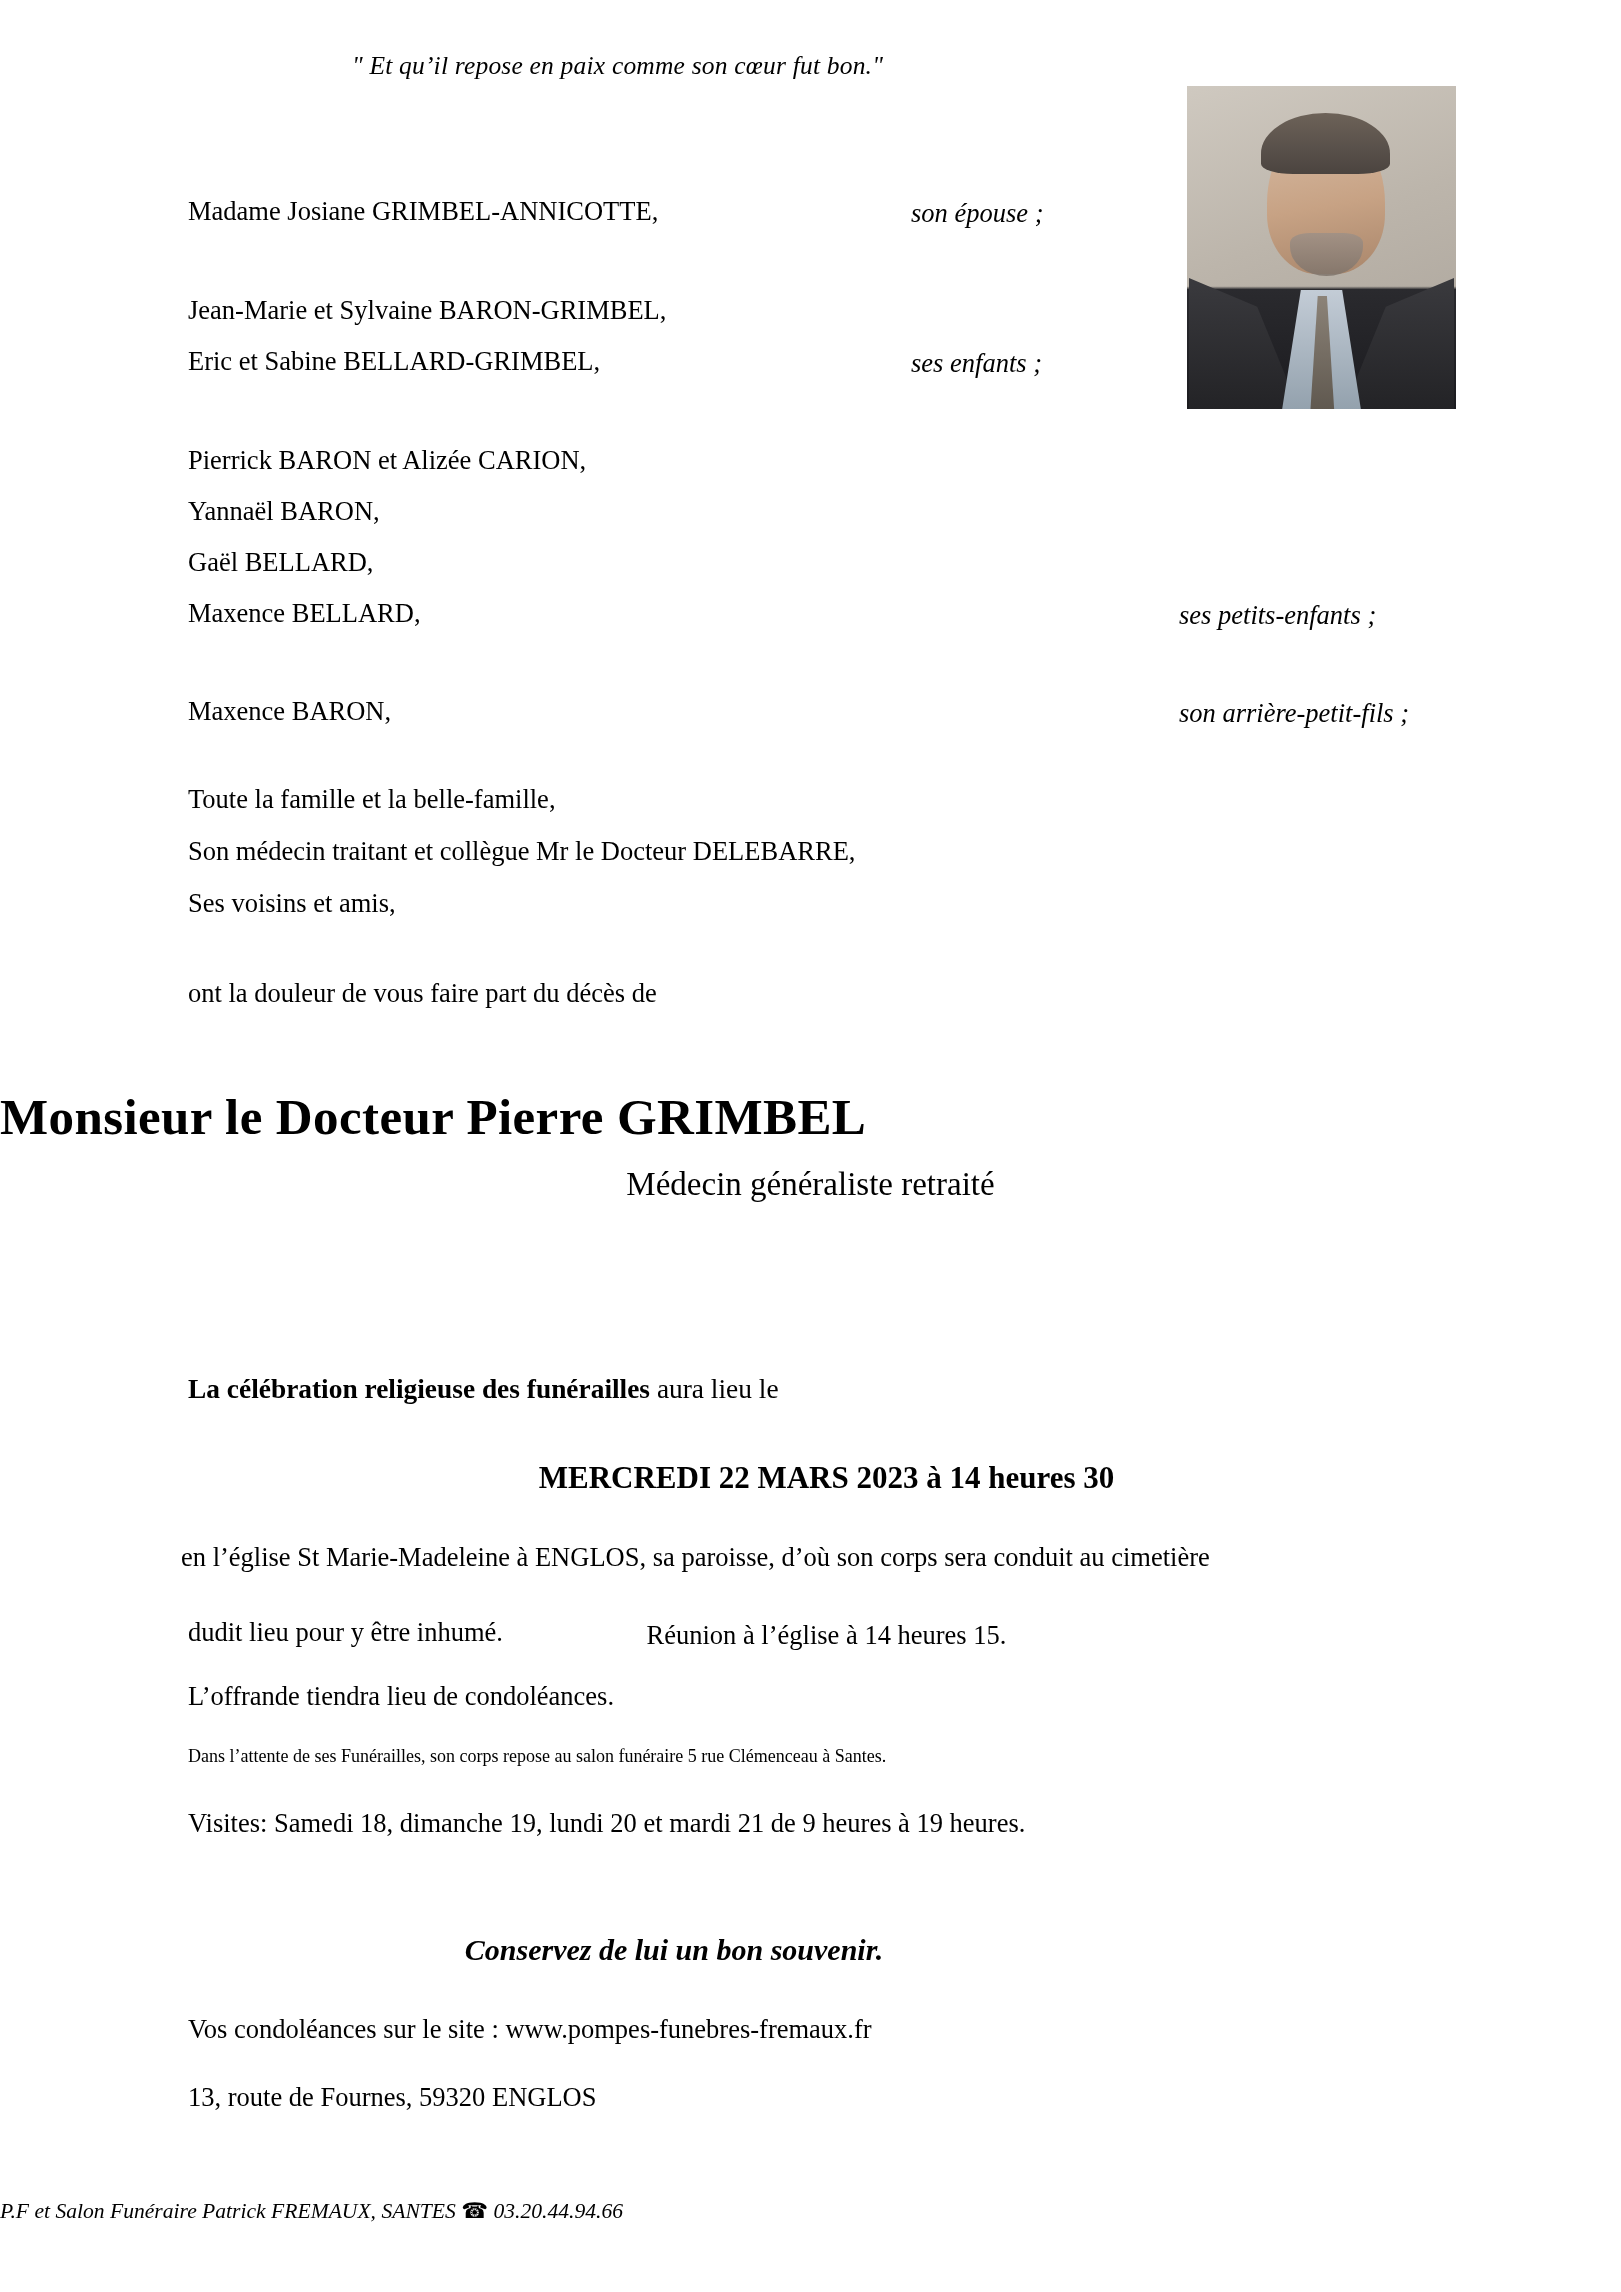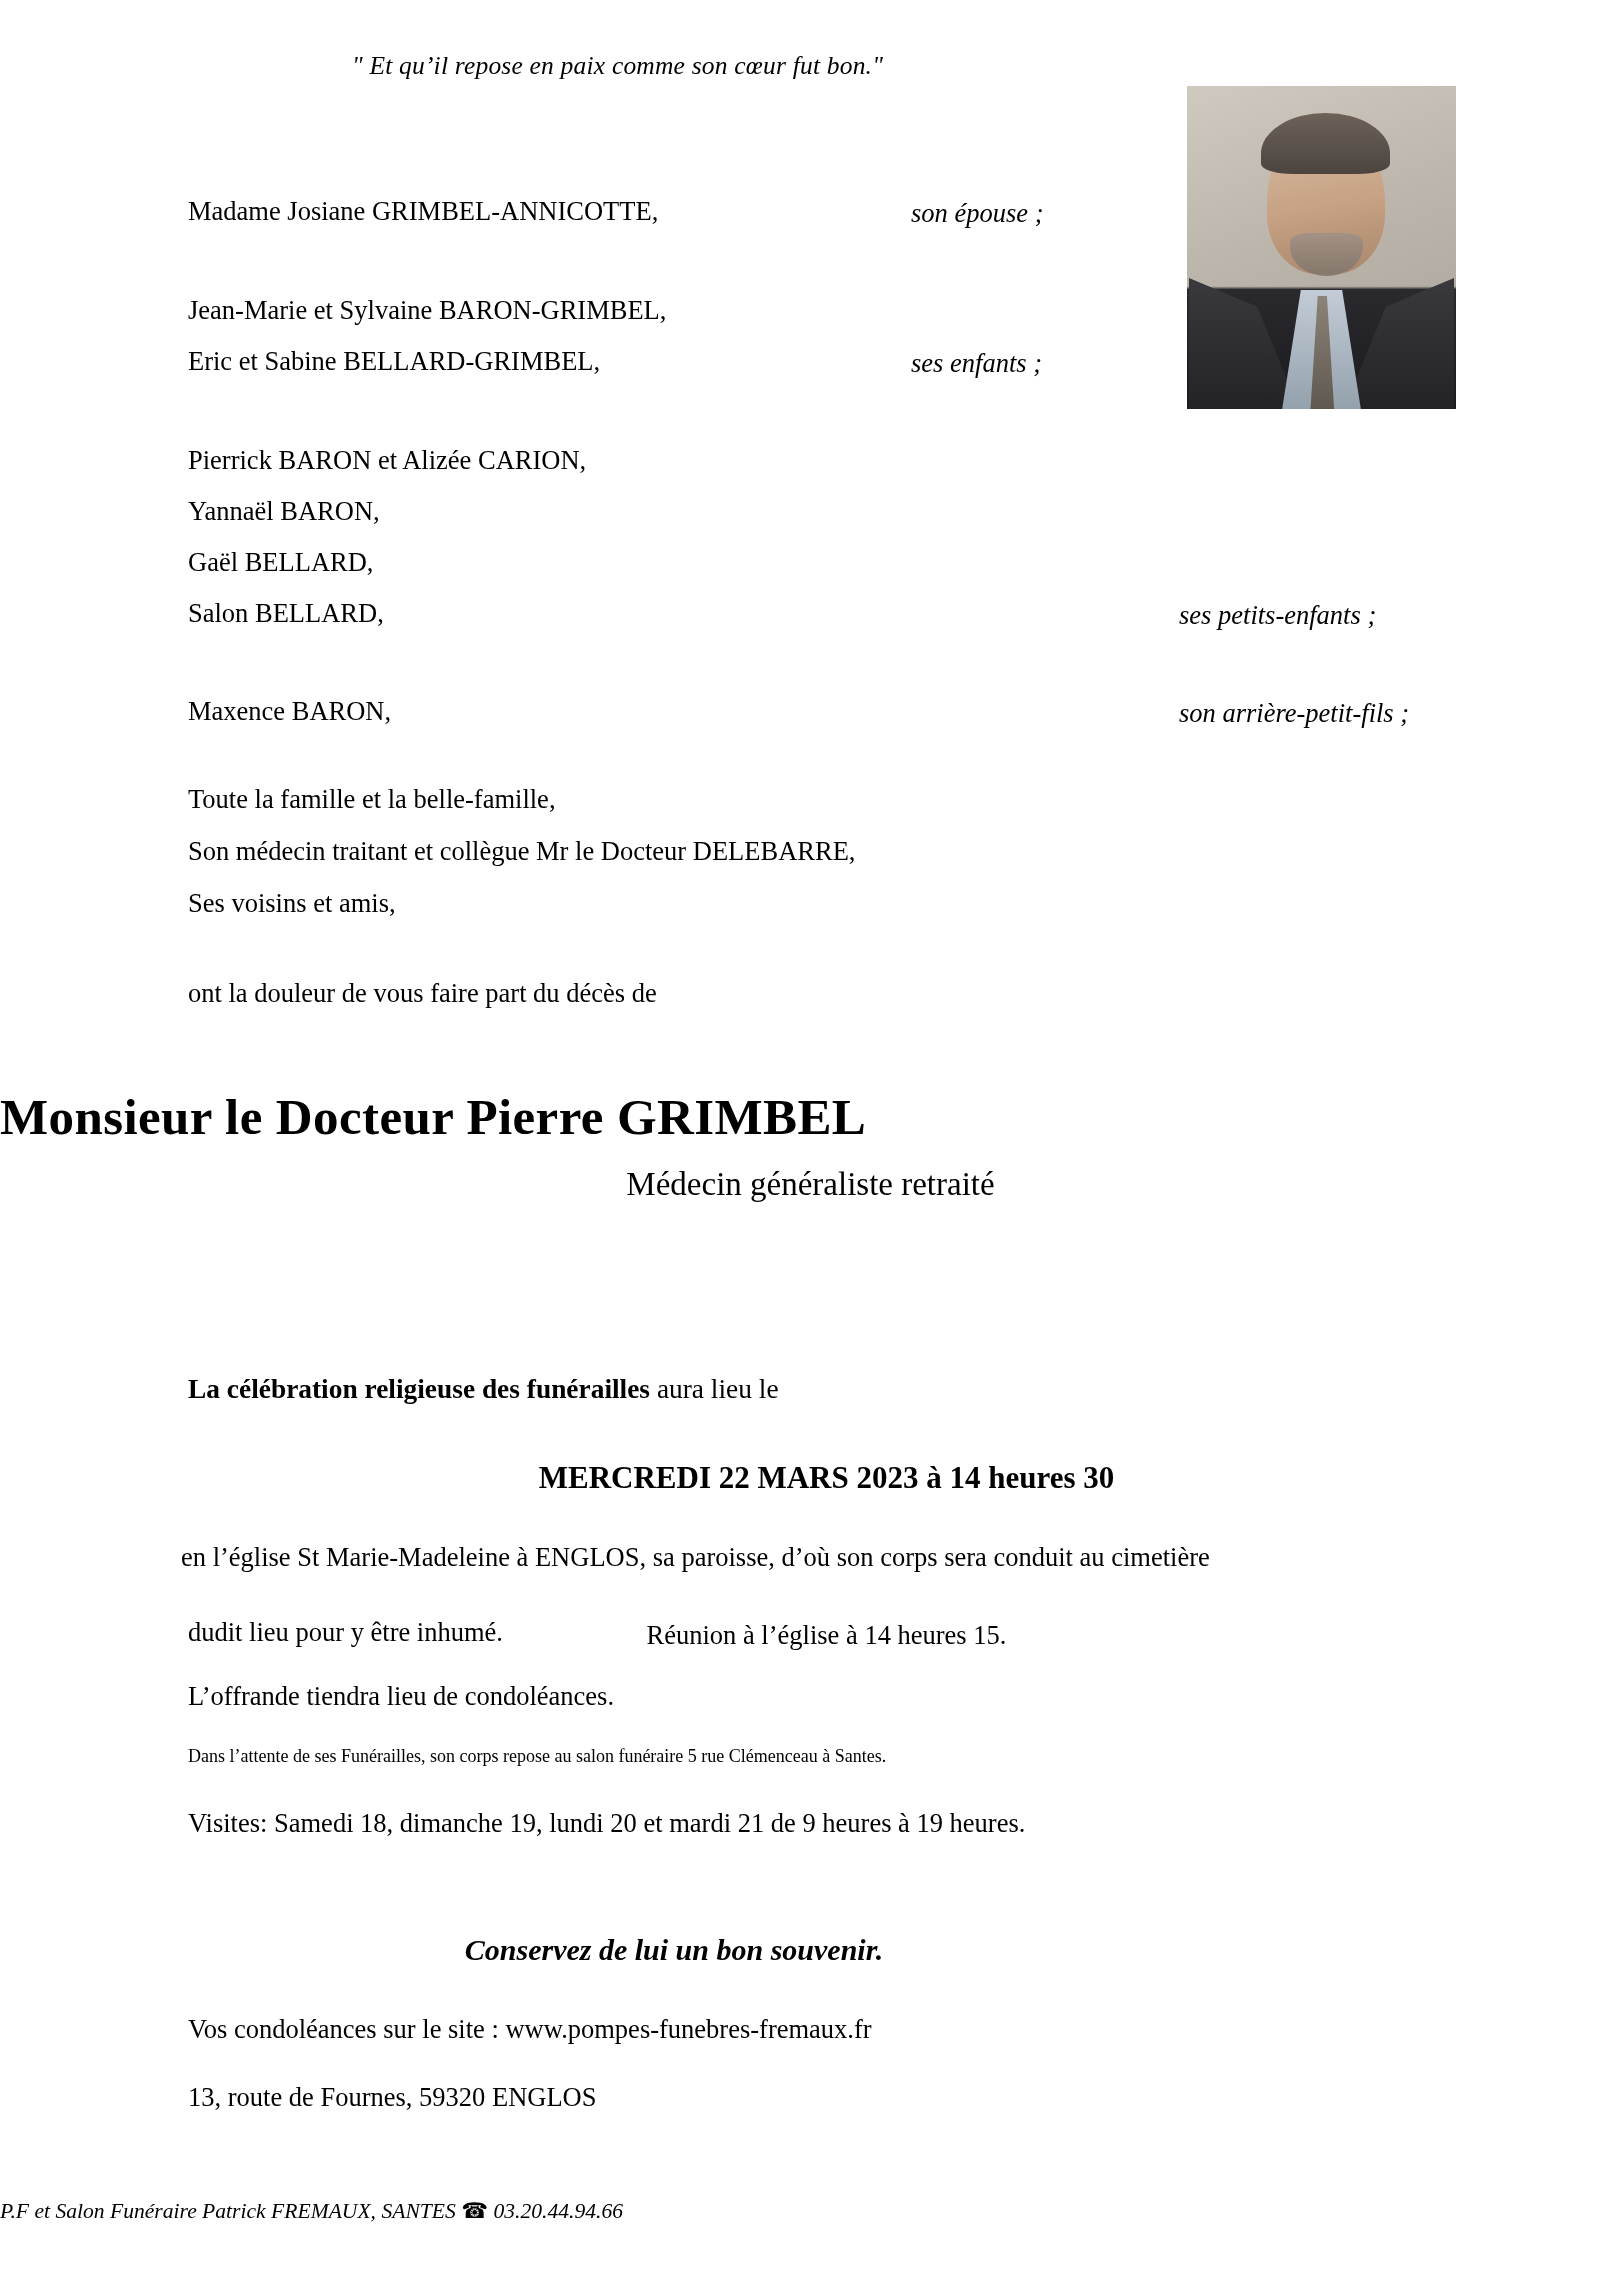--- a/index.html
+++ b/index.html
@@ -197,21 +197,21 @@
   <div class="line left-col" style="top:198px">Madame Josiane GRIMBEL-ANNICOTTE,</div>
   <div class="role" style="left:911px; top:198px">son épouse ;</div>
 
   <div class="line left-col" style="top:297px">Jean-Marie et Sylvaine BARON-GRIMBEL,</div>
   <div class="line left-col" style="top:348px">Eric et Sabine BELLARD-GRIMBEL,</div>
   <div class="role" style="left:911px; top:348px">ses enfants ;</div>
 
   <div class="line left-col" style="top:447px">Pierrick BARON et Alizée CARION,</div>
   <div class="line left-col" style="top:498px">Yannaël BARON,</div>
   <div class="line left-col" style="top:549px">Gaël BELLARD,</div>
-  <div class="line left-col" style="top:600px">Salon BELLARD,</div>
+  <div class="line left-col" style="top:600px">Maxence BELLARD,</div>
   <div class="role" style="left:1179px; top:600px">ses petits-enfants ;</div>
 
   <div class="line left-col" style="top:698px">Maxence BARON,</div>
   <div class="role" style="left:1179px; top:698px">son arrière-petit-fils ;</div>
 
   <div class="line left-col" style="top:786px">Toute la famille et la belle-famille,</div>
   <div class="line left-col" style="top:838px">Son médecin traitant et collègue Mr le Docteur DELEBARRE,</div>
   <div class="line left-col" style="top:890px">Ses voisins et amis,</div>
 
   <div class="line left-col" style="top:980px">ont la douleur de vous faire part du décès de</div>

